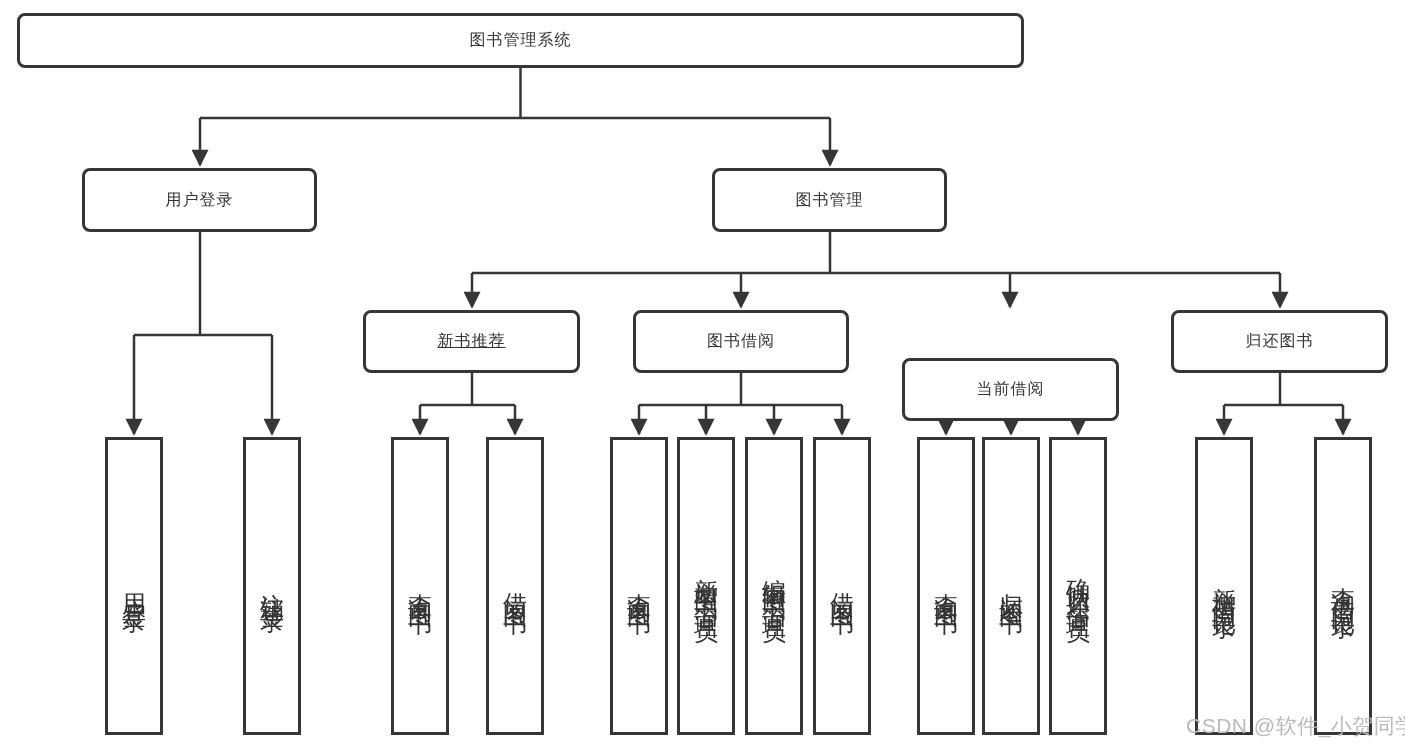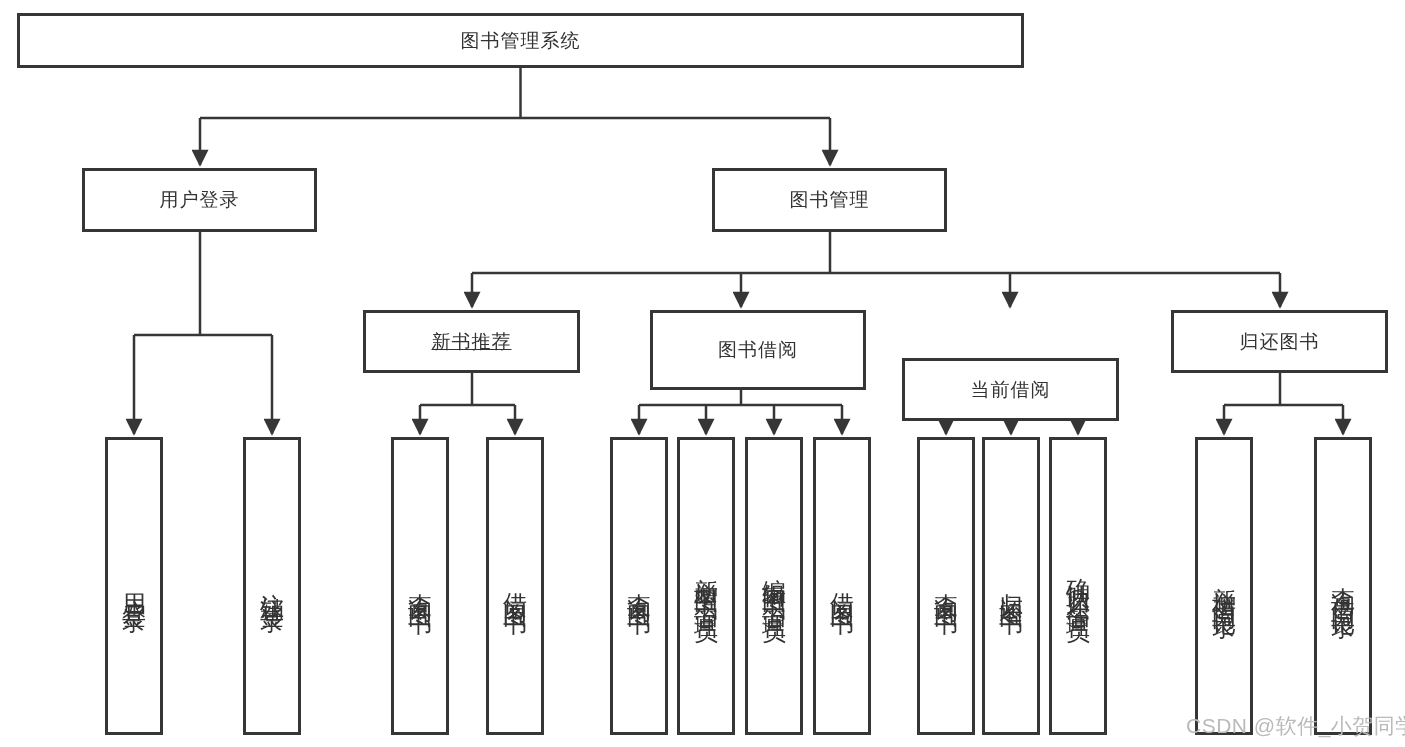--- a/index.html
+++ b/index.html
@@ -15,34 +15,34 @@
     position:absolute;
     box-sizing:border-box;
     border:3px solid #363636;
     background:#ffffff;
     color:#333333;
     display:flex;
     align-items:center;
     justify-content:center;
     text-align:center;
   }
-  .h{font-size:19px;letter-spacing:1px;}
+  .h{font-size:16px;letter-spacing:1px;border-radius:8px;}
   .v{
     writing-mode:vertical-rl;
     text-orientation:mixed;
     font-size:24px;
     letter-spacing:6px;
     line-height:1;
   }
   
   #n-root{left:17px;top:13px;width:1007px;height:55px;}
   #n-user-login{left:82px;top:168px;width:235px;height:64px;}
   #n-book-mgmt{left:712px;top:168px;width:235px;height:64px;}
   #n-new-book-rec{left:363px;top:310px;width:217px;height:63px;text-decoration:underline;}
-  #n-book-borrow{left:650px;top:310px;width:216px;height:80px;}
+  #n-book-borrow{left:633px;top:310px;width:216px;height:63px;}
   #n-current-borrow{left:902px;top:310px;width:217px;height:63px;margin-top:48px;}
   #n-borrow-records{left:1171px;top:310px;width:217px;height:63px;}
   #n-ul-login{left:105px;top:437px;width:58px;height:298px;}
   #n-ul-logout{left:243px;top:437px;width:58px;height:298px;}
   #n-nbr-query{left:391px;top:437px;width:58px;height:298px;}
   #n-nbr-borrow{left:486px;top:437px;width:58px;height:298px;}
   #n-bb-query{left:610px;top:437px;width:58px;height:298px;}
   #n-bb-add{left:677px;top:437px;width:58px;height:298px;}
   #n-bb-edit{left:745px;top:437px;width:58px;height:298px;}
   #n-bb-borrow{left:813px;top:437px;width:58px;height:298px;}

